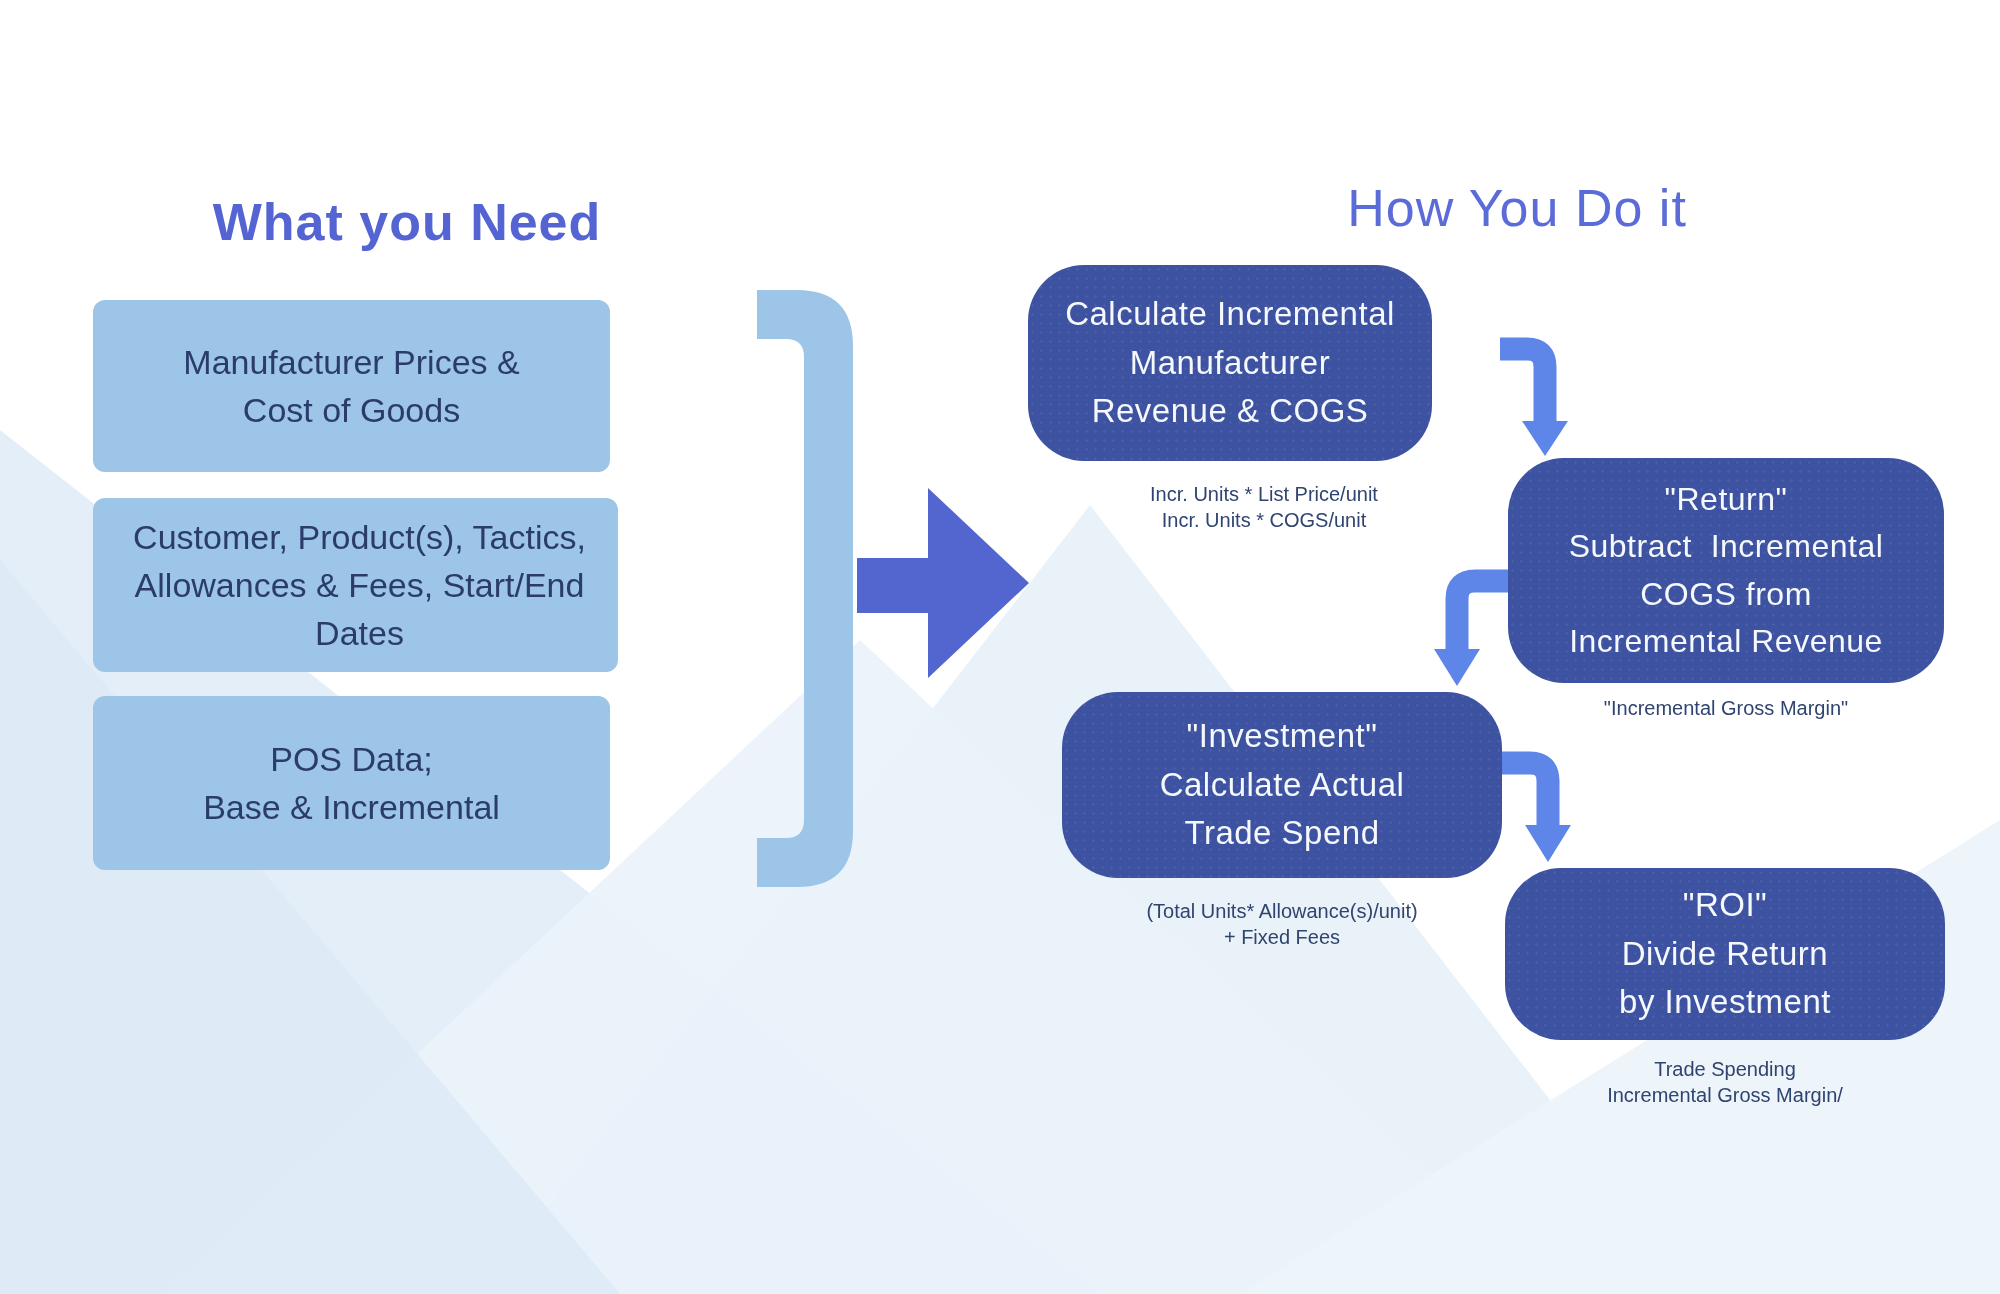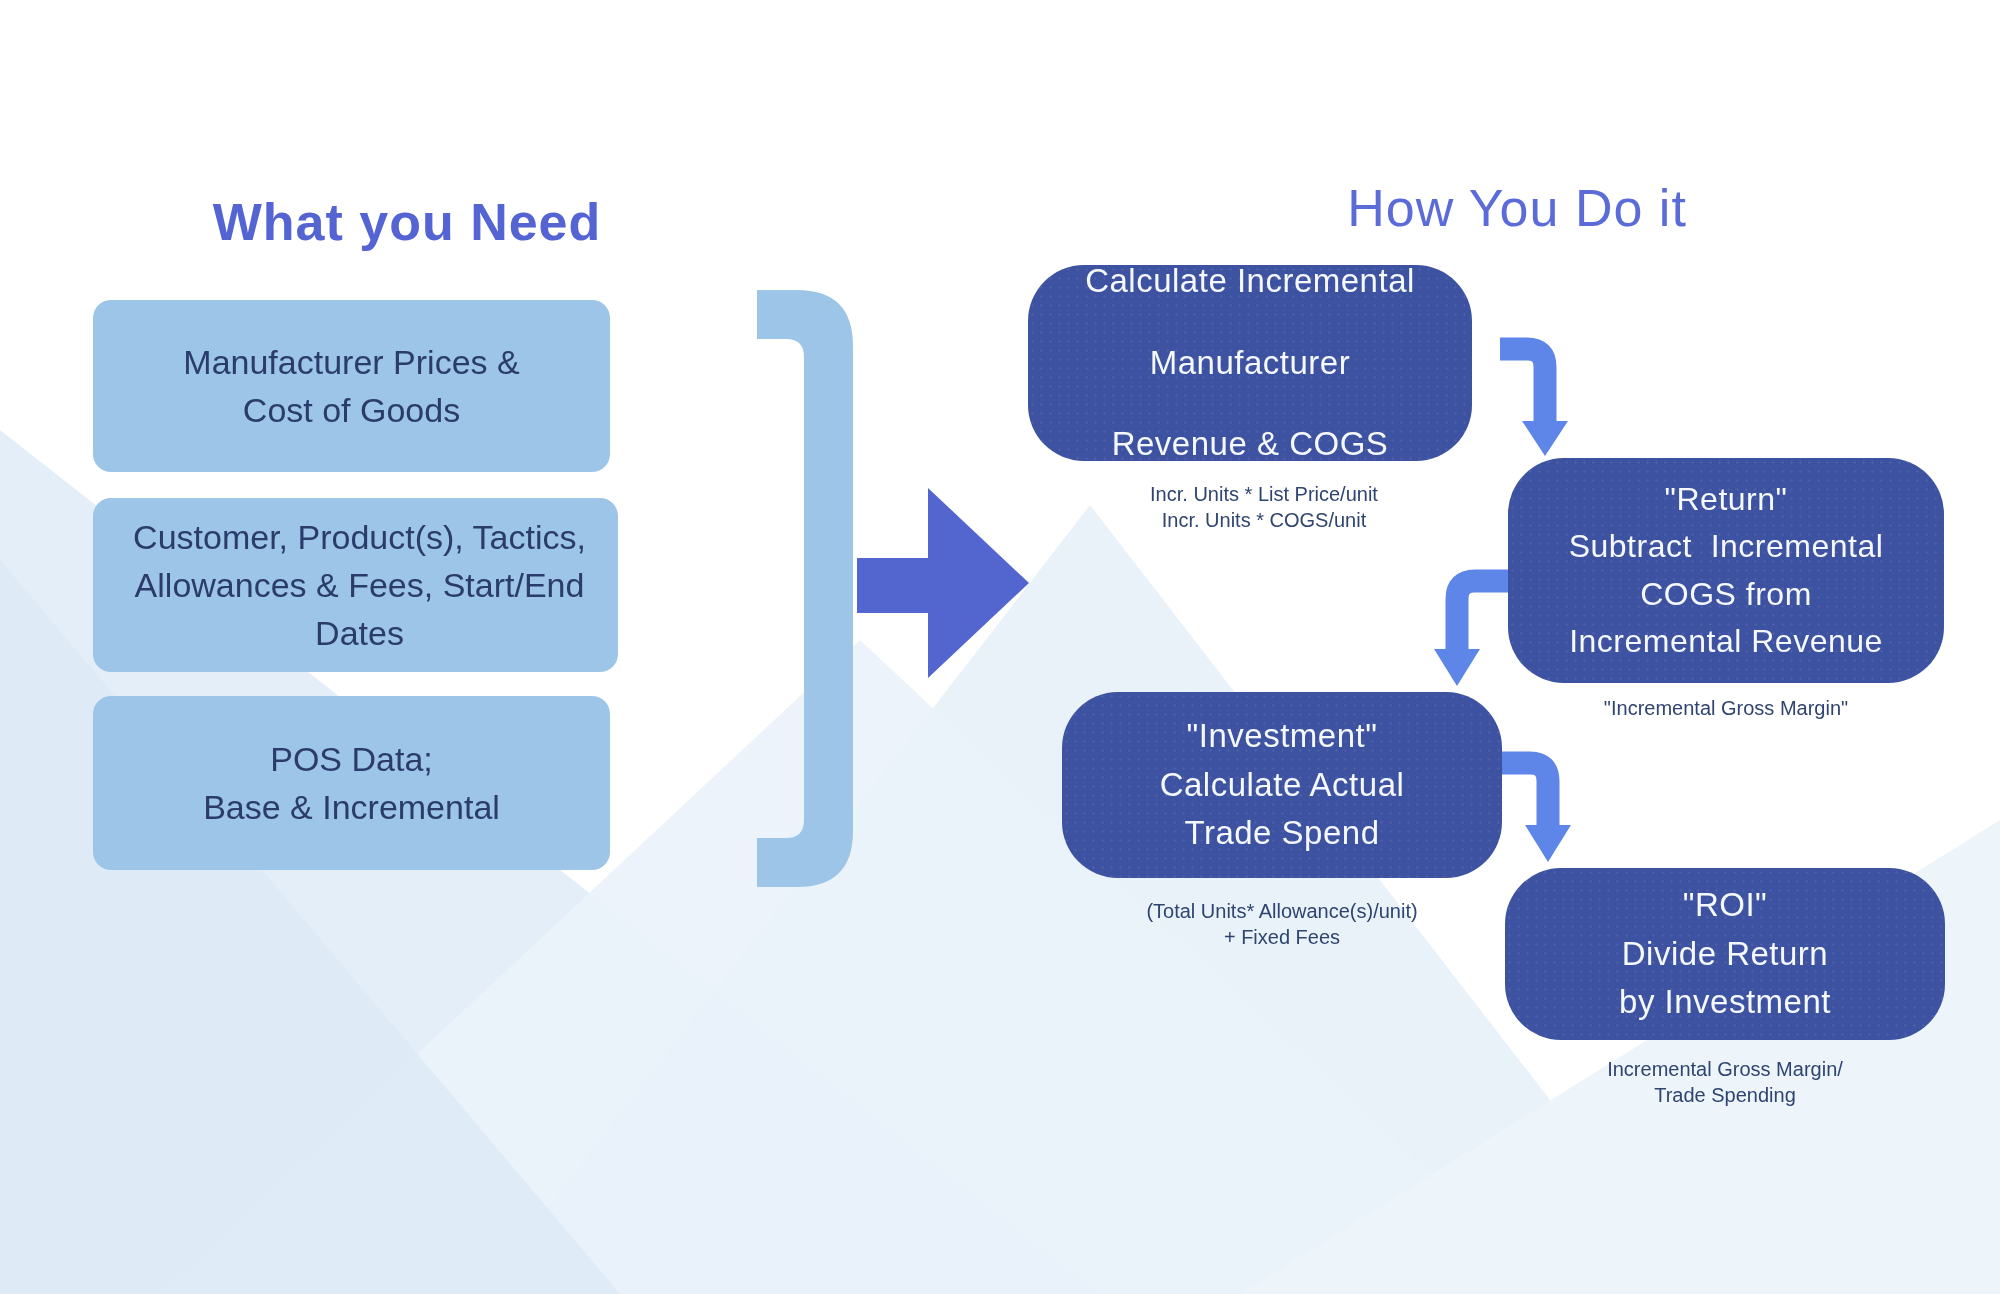--- a/index.html
+++ b/index.html
@@ -12,37 +12,37 @@
   }
   .title {
     position:absolute; margin:12px; text-align:center;
     font-size:52px; letter-spacing:1px;
   }
   .title-left  { left:135px; top:180px; width:520px; color:#5464D2; font-weight:600; }
   .title-right { left:1280px; top:166px; width:450px; color:#5B6CD9; font-weight:500; }
 
   .lightbox {
     position:absolute; left:93px; width:517px;
-    background:#9DC5E7; border-radius:18px;
+    background:#9DC5E7; border-radius:12px;
     display:flex; flex-direction:column; justify-content:center; align-items:center;
     color:#2B3C6B; font-size:34px; font-weight:500; line-height:1.42; text-align:center;
   }
   #lbox1 { top:300px; height:172px; }
   #lbox2 { top:498px; height:174px;padding-left:8px; }
   #lbox3 { top:696px; height:174px; }
 
   .darkbox {
     position:absolute; background-color:#3D52A0; border-radius:56px;
     display:flex; flex-direction:column; justify-content:center; align-items:center;
     color:#F5F8FC; font-size:33px; font-weight:400; letter-spacing:.5px;
     line-height:1.48; text-align:center;
     background-image: radial-gradient(rgba(255,255,255,.07) 1.2px, transparent 1.2px);
     background-size: 9px 9px;
   }
-  #boxA { left:1028px; top:265px; width:444px; height:196px;gap:33px; }
+  #boxA { left:1028px; top:265px; width:404px; height:196px; }
   #boxB { left:1508px; top:458px; width:436px; height:225px; font-size:32px; }
   #boxC { left:1062px; top:692px; width:440px; height:186px; }
   #boxD { left:1505px; top:868px; width:440px; height:172px; }
 
   .caption {
     position:absolute; text-align:center; color:#2F4470;
     font-size:20px; font-weight:500; line-height:1.32;
   }
   #capA { left:1034px; top:481px; width:460px; }
   #capB { left:1508px; top:695px; width:436px; }
@@ -124,17 +124,17 @@
     <div class="line">(Total Units* Allowance(s)/unit)</div>
     <div class="line">+ Fixed Fees</div>
   </div>
 
   <div class="darkbox" id="boxD">
     <div class="line">"ROI"</div>
     <div class="line">Divide Return</div>
     <div class="line">by Investment</div>
   </div>
   <div class="caption" id="capD">
+    <div class="line">Trade Spending</div>
     <div class="line">Incremental Gross Margin/</div>
-    <div class="line">Trade Spending</div>
   </div>
 
 </div>
 
 </body></html>

